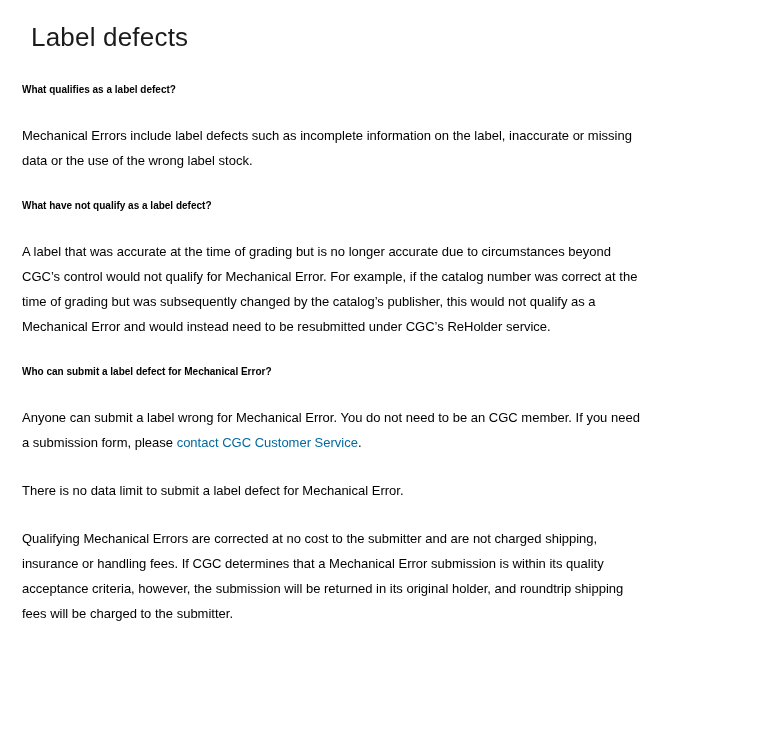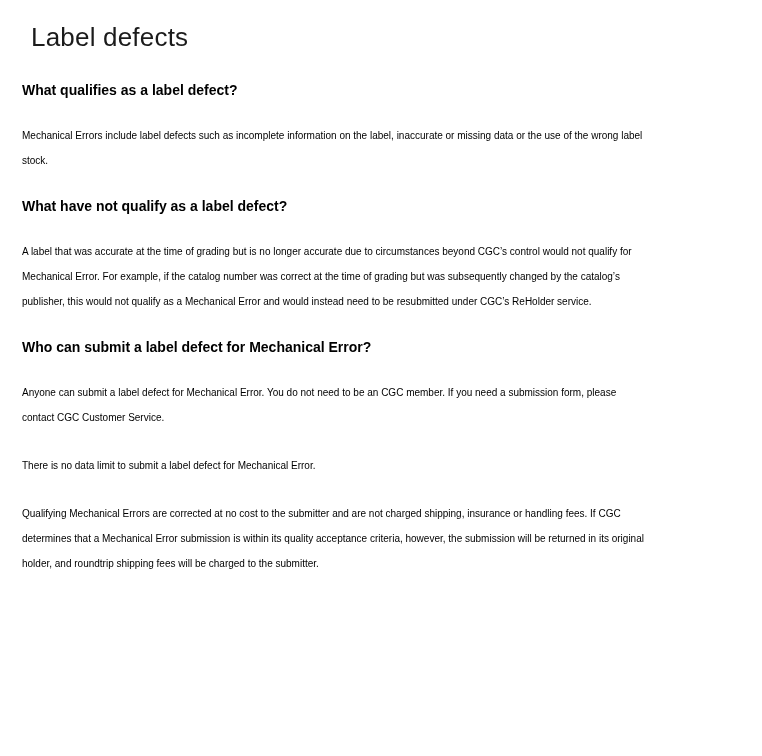--- a/index.html
+++ b/index.html
@@ -14,35 +14,35 @@
   }
   .page-title {
     font-size: 26px;
     line-height: 30px;
     font-weight: 400;
     color: #1b1b1b;
     margin: 0 0 28px 9px;
     letter-spacing: 0.2px;
   }
   .question {
-    font-size: 14px;
+    font-size: 10px;
     line-height: 20px;
     font-weight: 700;
     color: #000000;
     margin: 23px 0;
   }
   .answer {
-    font-size: 10px;
+    font-size: 13px;
     line-height: 25px;
     font-weight: 400;
     color: #000000;
     margin: 0 0 23px 0;
   }
   .faq-link {
-    color: #000000;
+    color: #0369a1;
     text-decoration: none;
     cursor: pointer;
   }
 </style>
 </head>
 <body>
 
 <div class="page">
 
   <h1 class="page-title">Label defects</h1>
@@ -52,21 +52,21 @@
     <p class="answer">Mechanical Errors include label defects such as incomplete information on the label, inaccurate or missing data or the use of the wrong label stock.</p>
   </div>
 
   <div class="faq-section">
     <h2 class="question">What have not qualify as a label defect?</h2>
     <p class="answer">A label that was accurate at the time of grading but is no longer accurate due to circumstances beyond CGC’s control would not qualify for Mechanical Error. For example, if the catalog number was correct at the time of grading but was subsequently changed by the catalog’s publisher, this would not qualify as a Mechanical Error and would instead need to be resubmitted under CGC’s ReHolder service.</p>
   </div>
 
   <div class="faq-section">
     <h2 class="question">Who can submit a label defect for Mechanical Error?</h2>
-    <p class="answer"><span>Anyone can submit a label defect for Mechanical Error. You do not need to be an CGC member. If you need a submission form, please </span><a class="faq-link" href="#">contact CGC Customer Service</a><span>.</span></p>
+    <p class="answer"><span>Anyone can submit a label wrong for Mechanical Error. You do not need to be an CGC member. If you need a submission form, please </span><a class="faq-link" href="#">contact CGC Customer Service</a><span>.</span></p>
   </div>
 
   <div class="faq-section">
     <p class="answer">There is no data limit to submit a label defect for Mechanical Error.</p>
   </div>
 
   <div class="faq-section">
     <p class="answer">Qualifying Mechanical Errors are corrected at no cost to the submitter and are not charged shipping, insurance or handling fees. If CGC determines that a Mechanical Error submission is within its quality acceptance criteria, however, the submission will be returned in its original holder, and roundtrip shipping fees will be charged to the submitter.</p>
   </div>
 

